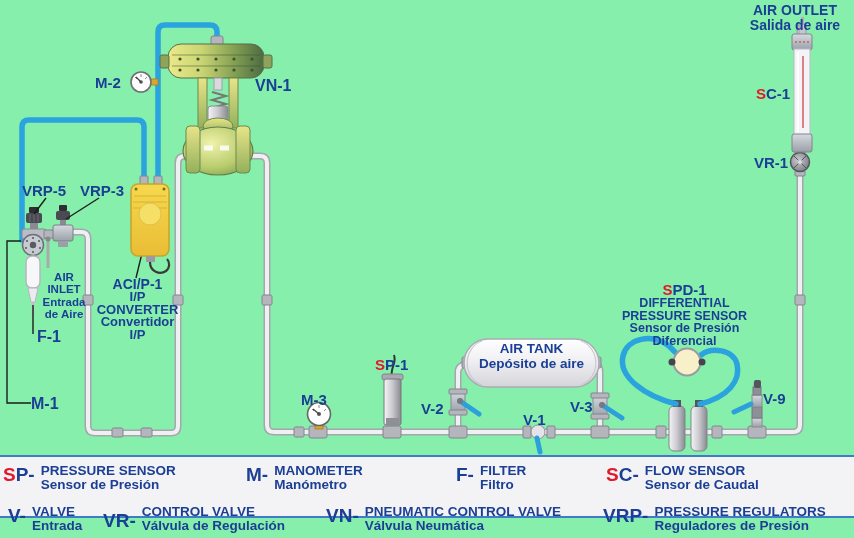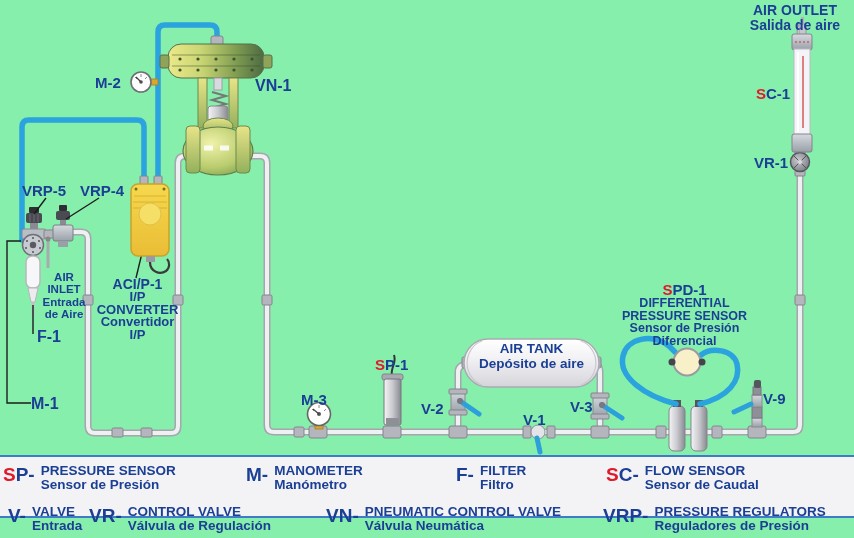--- a/index.html
+++ b/index.html
@@ -314,21 +314,21 @@
 
   <div class="lbl b15" style="left:756px;top:85px;"><span class="red">S</span><span>C-1</span></div>
 
   <div class="lbl b15" style="left:754px;top:154px;">VR-1</div>
 
   <div class="lbl b16" style="left:255px;top:77px;">VN-1</div>
 
   <div class="lbl b15" style="left:95px;top:74px;">M-2</div>
 
   <div class="lbl b15" style="left:22px;top:182px;">VRP-5</div>
-  <div class="lbl b15" style="left:80px;top:182px;">VRP-4</div>
+  <div class="lbl b15" style="left:80px;top:182px;">VRP-3</div>
 
   <div class="lbl cblock" style="left:36px;top:271px;width:56px;font-size:11.5px;line-height:12.3px;">
     <div>AIR</div>
     <div>INLET</div>
     <div>Entrada</div>
     <div>de Aire</div>
   </div>
 
   <div class="lbl b16" style="left:37px;top:328px;">F-1</div>
   <div class="lbl b16" style="left:31px;top:395px;">M-1</div>
@@ -400,21 +400,21 @@
     </div>
 
     <div class="lg-item" style="left:8px;top:47px;">
       <span class="lg-code"><span class="red"></span><span>V-</span></span>
       <span class="lg-text">
         <span>VALVE</span>
         <span>Entrada</span>
       </span>
     </div>
 
-    <div class="lg-item" style="left:89px;top:47px;">
+    <div class="lg-item" style="left:103px;top:47px;align-items:flex-end;">
       <span class="lg-code"><span class="red"></span><span>VR-</span></span>
       <span class="lg-text">
         <span>CONTROL VALVE</span>
         <span>Válvula de Regulación</span>
       </span>
     </div>
 
     <div class="lg-item" style="left:326px;top:47px;">
       <span class="lg-code"><span class="red"></span><span>VN-</span></span>
       <span class="lg-text">

